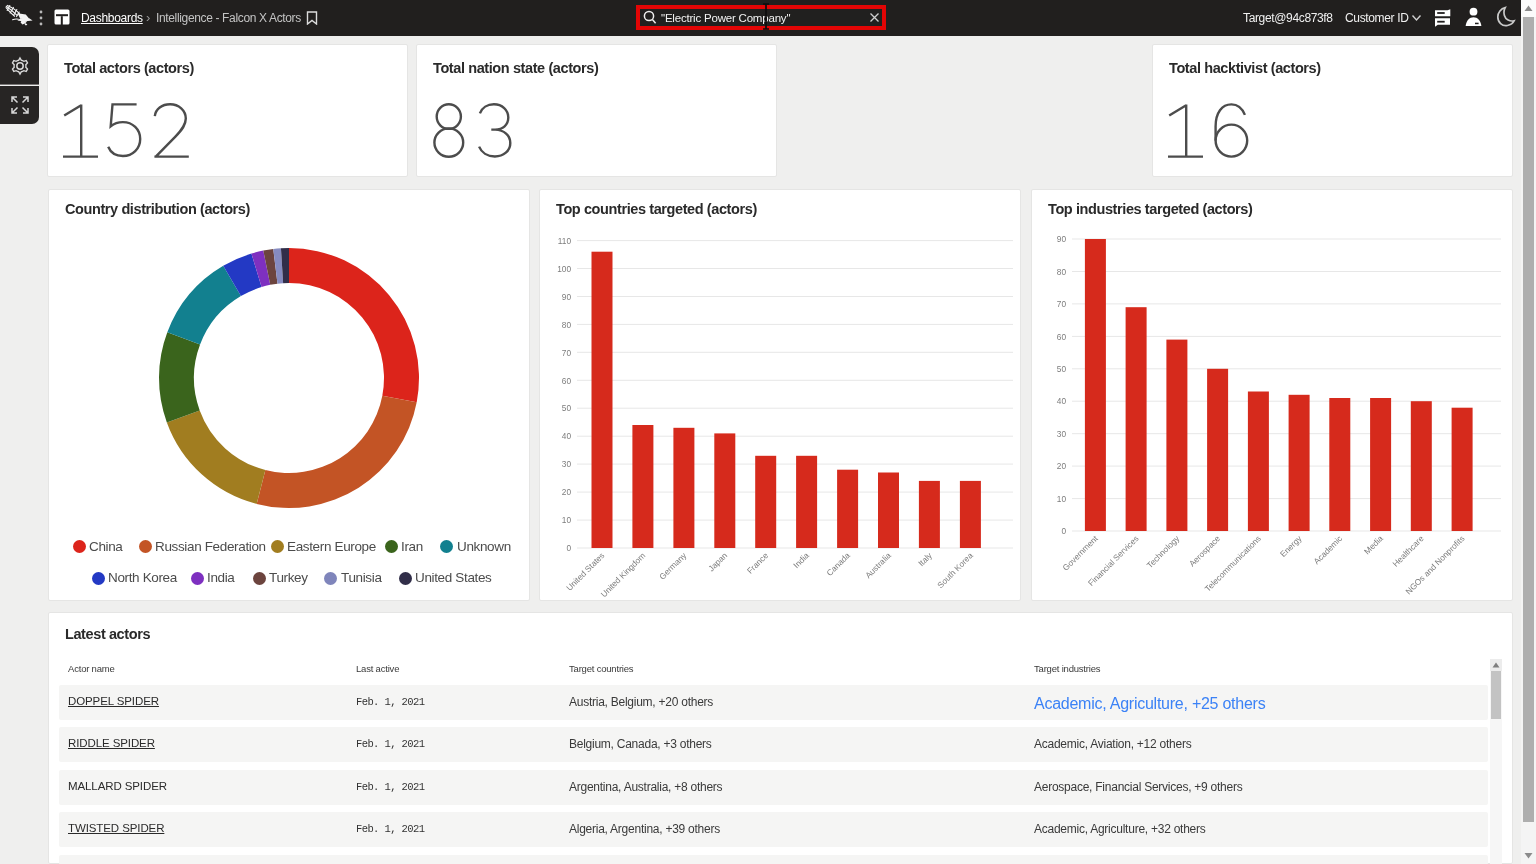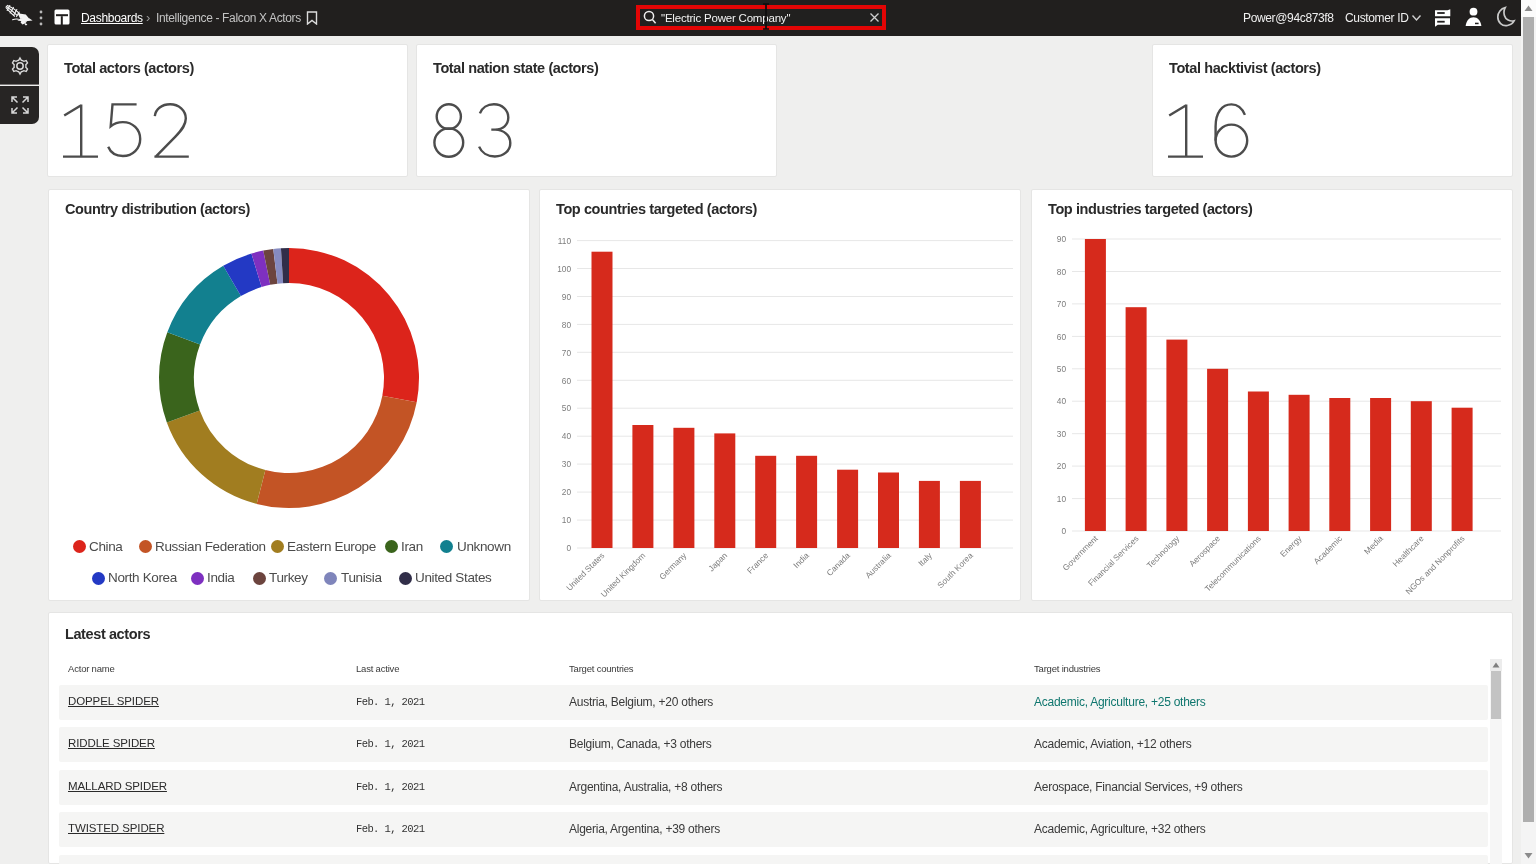--- a/index.html
+++ b/index.html
@@ -62,21 +62,21 @@
     </svg>
     <div class="abs" style="left:661px;top:11.5px;font-size:11.5px;color:#f2f2f2;letter-spacing:-0.2px">"Electric Power Company"</div>
     <svg class="abs" style="left:869px;top:12px" width="11" height="11" viewBox="0 0 11 11">
       <path d="M1.5,1.5 L9.5,9.5 M9.5,1.5 L1.5,9.5" stroke="#cfcfcf" stroke-width="1.3"></path>
     </svg>
 
     <svg class="abs" style="left:759px;top:3px;z-index:40" width="14" height="28" viewBox="0 0 14 28">
       <path d="M7,1.5 V25.5 M4,1 H10 M4,26 H10" stroke="#0d0d0d" stroke-width="1.7" fill="none"></path>
     </svg>
 
-    <div class="abs" style="left:1243px;top:11px;font-size:12px;color:#f0f0f0;letter-spacing:-0.35px">Power@94c873f8</div>
+    <div class="abs" style="left:1243px;top:11px;font-size:12px;color:#f0f0f0;letter-spacing:-0.35px">Target@94c873f8</div>
     <div class="abs" style="left:1345px;top:11px;font-size:12px;color:#f0f0f0;letter-spacing:-0.35px">Customer ID</div>
     <svg class="abs" style="left:1411px;top:14px" width="11" height="8" viewBox="0 0 11 8">
       <path d="M1.5,1.5 L5.5,6 L9.5,1.5" fill="none" stroke="#cfcfcf" stroke-width="1.4"></path>
     </svg>
 
     <svg class="abs" style="left:1434px;top:8px" width="17" height="19" viewBox="0 0 17 19">
       <path d="M1,1.2 h12.5 l2.8,-1 v7 h-15.3 Z" fill="#fff" transform="translate(0,1)"></path>
       <rect x="3.2" y="4.1" width="7.5" height="1.8" fill="#211f1e"></rect>
       <path d="M1,10.3 h15 v6.5 h-12.2 l-2.8,2 Z" fill="#fff"></path>
       <rect x="3.2" y="12.8" width="7.5" height="1.8" fill="#211f1e"></rect>
@@ -284,28 +284,28 @@
   <div class="card" style="left:48px;top:612px;width:1465px;height:252px" id="tablecard">
     <div class="ctitle" style="top:13px">Latest actors</div>
       <div class="abs" style="left:19px;top:50px;font-size:9.5px;color:#3a3a3a;letter-spacing:-0.2px">Actor name</div>
       <div class="abs" style="left:307px;top:50px;font-size:9.5px;color:#3a3a3a;letter-spacing:-0.2px">Last active</div>
       <div class="abs" style="left:520px;top:50px;font-size:9.5px;color:#3a3a3a;letter-spacing:-0.2px">Target countries</div>
       <div class="abs" style="left:985px;top:50px;font-size:9.5px;color:#3a3a3a;letter-spacing:-0.2px">Target industries</div>
       <div class="abs" style="left:10px;top:72px;width:1429px;height:35px;background:#f5f5f4;border-radius:2px"></div>
       <div class="abs" style="left:19px;top:82px;font-size:11.5px;color:#2b2b2b;text-decoration:underline;letter-spacing:-0.1px">DOPPEL SPIDER</div>
       <div class="abs" style="left:307px;top:83px;font-family:'Liberation Mono',monospace;font-size:10.5px;letter-spacing:-0.6px;color:#333">Feb. 1, 2021</div>
       <div class="abs" style="left:520px;top:82px;font-size:12px;color:#3a3a3a;letter-spacing:-0.25px">Austria, Belgium, +20 others</div>
-      <div class="abs" style="left:985px;top:82px;font-size:12px;color:#0f766e;letter-spacing:-0.25px">Academic, Agriculture, +25 others</div>
+      <div class="abs" style="left:985px;top:82px;font-size:16px;color:#3b82f6;letter-spacing:-0.25px">Academic, Agriculture, +25 others</div>
       <div class="abs" style="left:10px;top:114.4px;width:1429px;height:35px;background:#f5f5f4;border-radius:2px"></div>
       <div class="abs" style="left:19px;top:124.4px;font-size:11.5px;color:#2b2b2b;text-decoration:underline;letter-spacing:-0.1px">RIDDLE SPIDER</div>
       <div class="abs" style="left:307px;top:125.4px;font-family:'Liberation Mono',monospace;font-size:10.5px;letter-spacing:-0.6px;color:#333">Feb. 1, 2021</div>
       <div class="abs" style="left:520px;top:124.4px;font-size:12px;color:#3a3a3a;letter-spacing:-0.25px">Belgium, Canada, +3 others</div>
       <div class="abs" style="left:985px;top:124.4px;font-size:12px;color:#3a3a3a;letter-spacing:-0.25px">Academic, Aviation, +12 others</div>
       <div class="abs" style="left:10px;top:156.8px;width:1429px;height:35px;background:#f5f5f4;border-radius:2px"></div>
-      <div class="abs" style="left:19px;top:166.8px;font-size:11.5px;color:#2b2b2b;text-decoration:underline;letter-spacing:-0.1px">MALLARD SPIDER</div>
+      <div class="abs" style="left:19px;top:166.8px;font-size:11.5px;color:#2b2b2b;letter-spacing:-0.1px">MALLARD SPIDER</div>
       <div class="abs" style="left:307px;top:167.8px;font-family:'Liberation Mono',monospace;font-size:10.5px;letter-spacing:-0.6px;color:#333">Feb. 1, 2021</div>
       <div class="abs" style="left:520px;top:166.8px;font-size:12px;color:#3a3a3a;letter-spacing:-0.25px">Argentina, Australia, +8 others</div>
       <div class="abs" style="left:985px;top:166.8px;font-size:12px;color:#3a3a3a;letter-spacing:-0.25px">Aerospace, Financial Services, +9 others</div>
       <div class="abs" style="left:10px;top:199.2px;width:1429px;height:35px;background:#f5f5f4;border-radius:2px"></div>
       <div class="abs" style="left:19px;top:209.2px;font-size:11.5px;color:#2b2b2b;text-decoration:underline;letter-spacing:-0.1px">TWISTED SPIDER</div>
       <div class="abs" style="left:307px;top:210.2px;font-family:'Liberation Mono',monospace;font-size:10.5px;letter-spacing:-0.6px;color:#333">Feb. 1, 2021</div>
       <div class="abs" style="left:520px;top:209.2px;font-size:12px;color:#3a3a3a;letter-spacing:-0.25px">Algeria, Argentina, +39 others</div>
       <div class="abs" style="left:985px;top:209.2px;font-size:12px;color:#3a3a3a;letter-spacing:-0.25px">Academic, Agriculture, +32 others</div>
       <div class="abs" style="left:10px;top:241.6px;width:1429px;height:10px;background:#f5f5f4;border-radius:2px"></div>
       <div class="abs" style="left:1441px;top:46px;width:12px;height:205px;background:#f6f6f6"></div>

